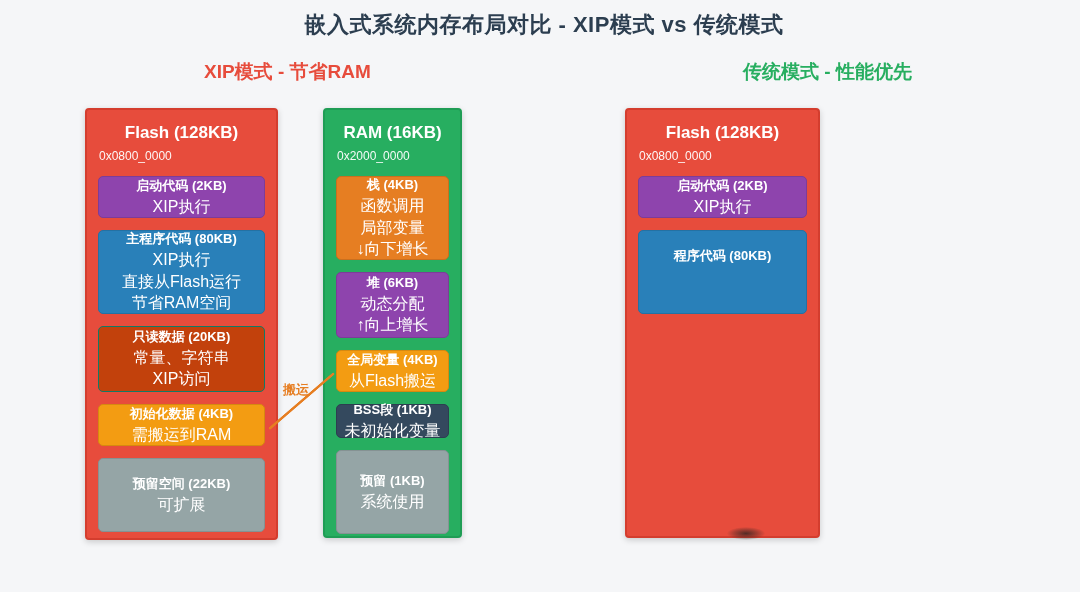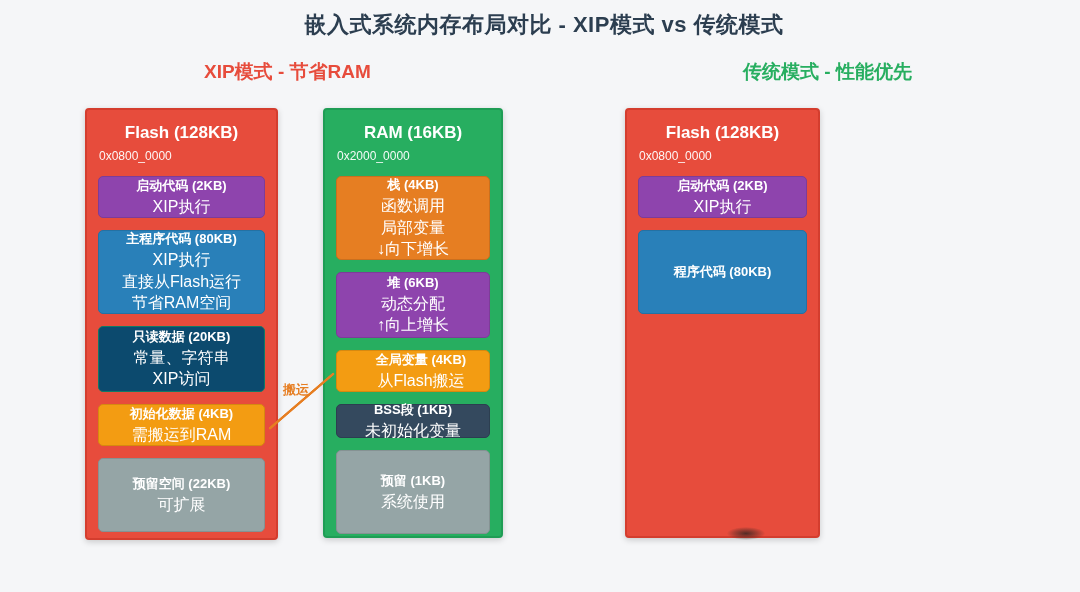--- a/index.html
+++ b/index.html
@@ -28,21 +28,21 @@
     margin:2px 0 0 12px;color:#ffffff;font-size:12px;line-height:16px;opacity:.95;
   }
   .blocks{
     margin-top:12px;padding:0 11px;display:flex;flex-direction:column;gap:12px;
   }
   .block{
     box-sizing:border-box;border-radius:5px;border:1px solid transparent;
     display:flex;flex-direction:column;justify-content:center;align-items:center;
     color:#ffffff;text-align:center;padding:2px 4px;
   }
-  .block.v-top{justify-content:flex-start;padding-top:32px;}
+  .block.v-top{justify-content:flex-start;padding-top:16px;}
   .block-title{font-size:13px;font-weight:bold;line-height:1.45;}
   .block-sub{font-size:16px;line-height:1.35;}
 
   .connector-line{
     position:absolute;left:268px;top:428px;width:86px;height:0;
     border-top:3px solid #e67e22;border-radius:2px;
     transform:rotate(-40.7deg);transform-origin:0 0;
   }
   .connector-label{
     position:absolute;left:283px;top:381px;
@@ -69,51 +69,51 @@
         <div class="block" style="height: 42px; flex: 0 0 42px; background: rgb(142, 68, 173); border-color: rgb(125, 60, 152);">
           <div class="block-title">启动代码 (2KB)</div>
           <div class="block-sub">XIP执行</div>
         </div>
         <div class="block" style="height: 84px; flex: 0 0 84px; background: rgb(41, 128, 185); border-color: rgb(36, 113, 163);">
           <div class="block-title">主程序代码 (80KB)</div>
           <div class="block-sub">XIP执行</div>
           <div class="block-sub">直接从Flash运行</div>
           <div class="block-sub">节省RAM空间</div>
         </div>
-        <div class="block" style="height: 66px; flex: 0 0 66px; background: #0c4a6e; border-color: rgb(17, 122, 101);">
+        <div class="block" style="height: 66px; flex: 0 0 66px; background: #c2410c; border-color: rgb(17, 122, 101);">
           <div class="block-title">只读数据 (20KB)</div>
           <div class="block-sub">常量、字符串</div>
           <div class="block-sub">XIP访问</div>
         </div>
         <div class="block" style="height: 42px; flex: 0 0 42px; background: rgb(243, 156, 18); border-color: rgb(214, 137, 16);">
           <div class="block-title">初始化数据 (4KB)</div>
           <div class="block-sub">需搬运到RAM</div>
         </div>
         <div class="block" style="height: 74px; flex: 0 0 74px; background: rgb(149, 165, 166); border-color: rgb(133, 146, 147);">
           <div class="block-title">预留空间 (22KB)</div>
           <div class="block-sub">可扩展</div>
         </div>
       </div>
     </div>
-    <div class="col" style="left: 323px; width: 180px; height: 430px; background: rgb(39, 174, 96); border: 2px solid rgb(31, 157, 85);">
+    <div class="col" style="left: 323px; width: 139px; height: 430px; background: rgb(39, 174, 96); border: 2px solid rgb(31, 157, 85);">
       <div class="col-title">RAM (16KB)</div>
       <div class="col-addr">0x2000_0000</div>
       <div class="blocks">
         <div class="block" style="height: 84px; flex: 0 0 84px; background: rgb(230, 126, 34); border-color: rgb(202, 111, 30);">
           <div class="block-title">栈 (4KB)</div>
           <div class="block-sub">函数调用</div>
           <div class="block-sub">局部变量</div>
           <div class="block-sub">↓向下增长</div>
         </div>
         <div class="block" style="height: 66px; flex: 0 0 66px; background: rgb(142, 68, 173); border-color: rgb(125, 60, 152);">
           <div class="block-title">堆 (6KB)</div>
           <div class="block-sub">动态分配</div>
           <div class="block-sub">↑向上增长</div>
         </div>
-        <div class="block" style="height: 42px; flex: 0 0 42px; background: rgb(243, 156, 18); border-color: rgb(214, 137, 16); padding-left: 20px;">
+        <div class="block" style="height: 42px; flex: 0 0 42px; background: rgb(243, 156, 18); border-color: rgb(214, 137, 16);">
           <div class="block-title">全局变量 (4KB)</div>
           <div class="block-sub">从Flash搬运</div>
         </div>
         <div class="block" style="height: 34px; flex: 0 0 34px; background: rgb(52, 73, 94); border-color: rgb(44, 62, 80);">
           <div class="block-title">BSS段 (1KB)</div>
           <div class="block-sub">未初始化变量</div>
         </div>
         <div class="block" style="height: 84px; flex: 0 0 84px; background: rgb(149, 165, 166); border-color: rgb(133, 146, 147);">
           <div class="block-title">预留 (1KB)</div>
           <div class="block-sub">系统使用</div>

